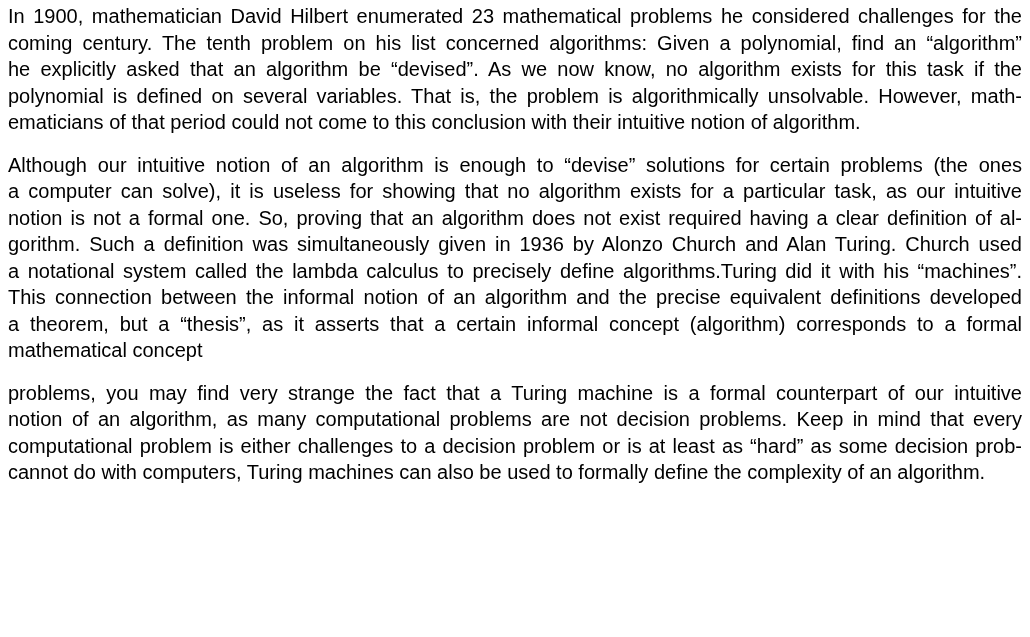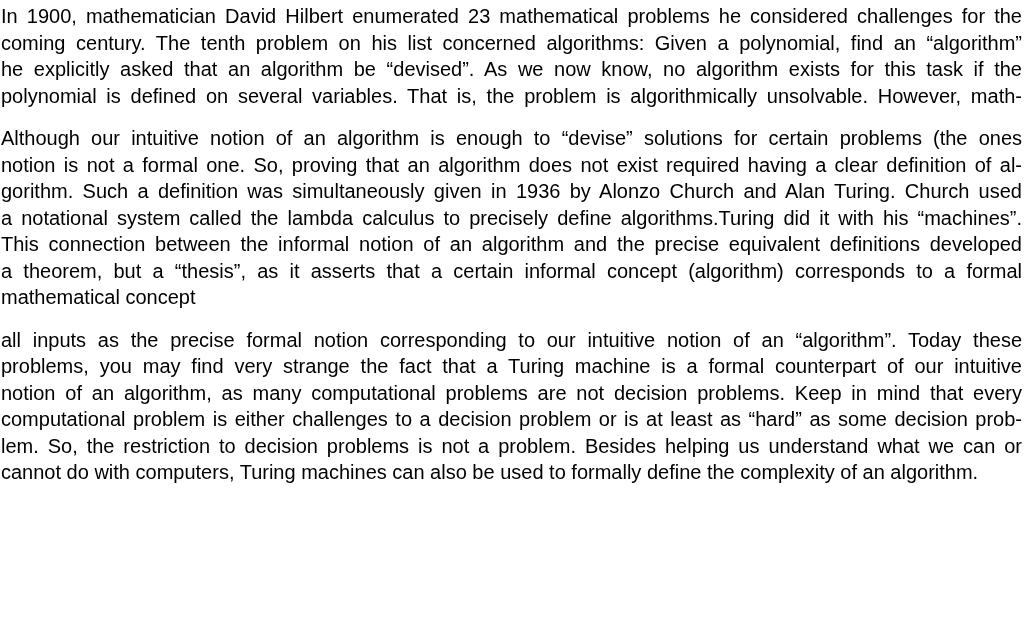--- a/index.html
+++ b/index.html
@@ -4,21 +4,21 @@
 <style>
   html, body {
     margin: 0;
     padding: 0;
     background: #ffffff;
   }
   .page {
     box-sizing: border-box;
     width: 1030px;
     height: 637px;
-    padding: 3px 8px 0 1px;
+    padding: 3px 8px 0 8px;
     background: #ffffff;
     color: #000000;
     font-family: "Liberation Sans", "DejaVu Sans", sans-serif;
     font-size: 20px;
     overflow: hidden;
   }
   .para {
     margin: 0 0 16px 0;
   }
   .line {
@@ -36,34 +36,34 @@
 </head>
 <body>
 
 <div class="page">
 
   <div class="para">
     <div class="line">In 1900, mathematician David Hilbert enumerated 23 mathematical problems he considered challenges for the</div>
     <div class="line">coming century.  The tenth problem on his list concerned algorithms:  Given a polynomial, find an “algorithm”</div>
     <div class="line">he explicitly asked that an algorithm be “devised”.  As we now know, no algorithm exists for this task if the</div>
     <div class="line">polynomial is defined on several variables. That is, the problem is algorithmically unsolvable. However, math-</div>
+    <div class="line para-end">ematicians of that period could not come to this conclusion with their intuitive notion of algorithm.</div>
   </div>
 
   <div class="para">
     <div class="line">Although our intuitive notion of an algorithm is enough to “devise” solutions for certain problems (the ones</div>
+    <div class="line">a computer can solve), it is useless for showing that no algorithm exists for a particular task, as our intuitive</div>
     <div class="line">notion is not a formal one. So, proving that an algorithm does not exist required having a clear definition of al-</div>
     <div class="line">gorithm. Such a definition was simultaneously given in 1936 by Alonzo Church and Alan Turing. Church used</div>
     <div class="line">a notational system called the lambda calculus to precisely define algorithms.Turing did it with his “machines”.</div>
     <div class="line">This connection between the informal notion of an algorithm and the precise equivalent definitions developed</div>
     <div class="line">a theorem, but a “thesis”, as it asserts that a certain informal concept (algorithm) corresponds to a formal</div>
     <div class="line para-end">mathematical concept</div>
   </div>
 
   <div class="para">
-    <div class="line">all inputs as the precise formal notion corresponding to our intuitive notion of an “algorithm”.  Today these</div>
     <div class="line">problems, you may find very strange the fact that a Turing machine is a formal counterpart of our intuitive</div>
     <div class="line">notion of an algorithm, as many computational problems are not decision problems. Keep in mind that every</div>
     <div class="line">computational problem is either challenges to a decision problem or is at least as “hard” as some decision prob-</div>
-    <div class="line">lem. So, the restriction to decision problems is not a problem. Besides helping us understand what we can or</div>
     <div class="line para-end">cannot do with computers, Turing machines can also be used to formally define the complexity of an algorithm.</div>
   </div>
 
 </div>
 
 </body></html>

